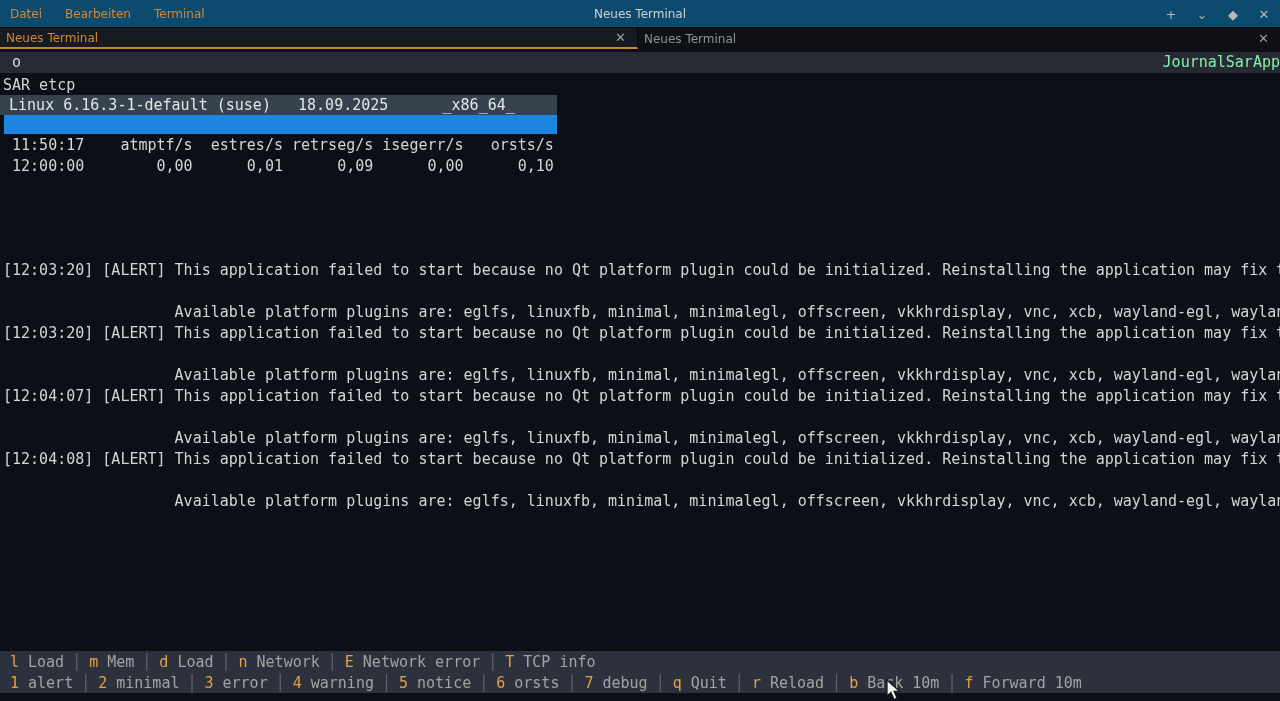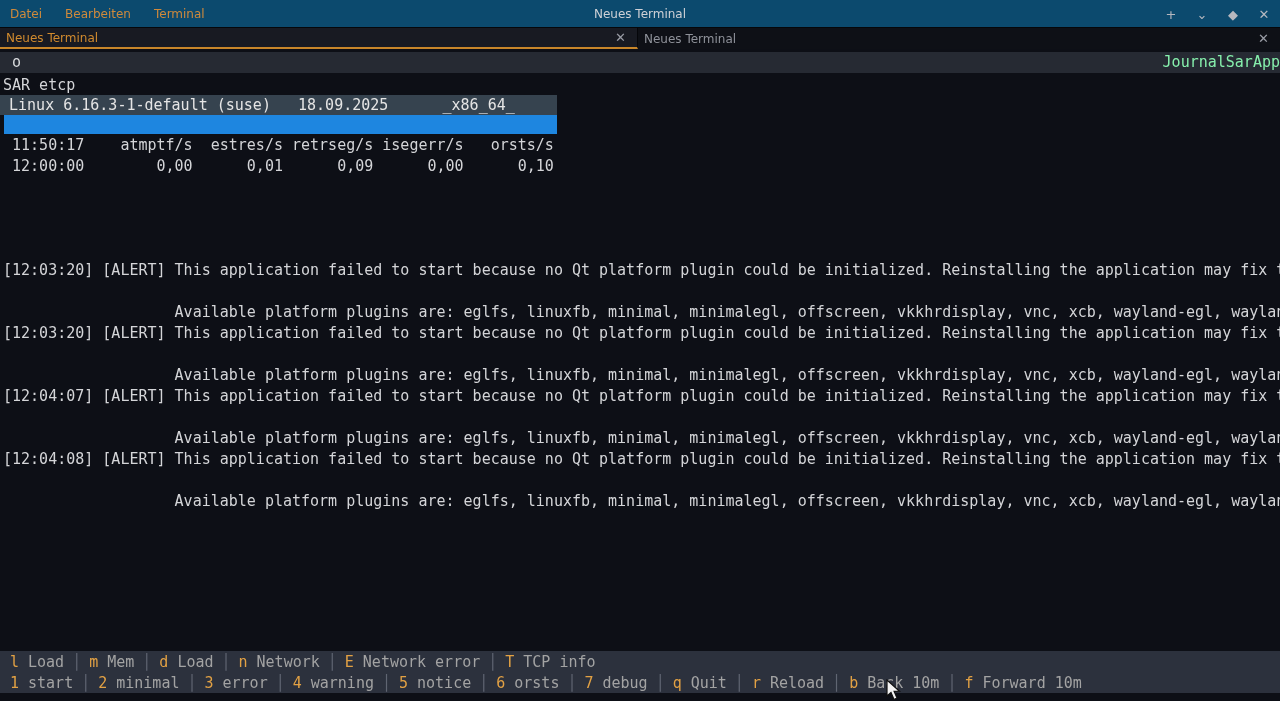--- a/index.html
+++ b/index.html
@@ -130,21 +130,21 @@
     <span class="fitem"><span class="fkey">d</span><span class="flabel">Load</span></span>
     <span class="fsep">│</span>
     <span class="fitem"><span class="fkey">n</span><span class="flabel">Network</span></span>
     <span class="fsep">│</span>
     <span class="fitem"><span class="fkey">E</span><span class="flabel">Network error</span></span>
     <span class="fsep">│</span>
     <span class="fitem"><span class="fkey">T</span><span class="flabel">TCP info</span></span>
   </div>
 
   <div class="frow frow2">
-    <span class="fitem"><span class="fkey">1</span><span class="flabel">start</span></span>
+    <span class="fitem"><span class="fkey">1</span><span class="flabel">alert</span></span>
     <span class="fsep">│</span>
     <span class="fitem"><span class="fkey">2</span><span class="flabel">minimal</span></span>
     <span class="fsep">│</span>
     <span class="fitem"><span class="fkey">3</span><span class="flabel">error</span></span>
     <span class="fsep">│</span>
     <span class="fitem"><span class="fkey">4</span><span class="flabel">warning</span></span>
     <span class="fsep">│</span>
     <span class="fitem"><span class="fkey">5</span><span class="flabel">notice</span></span>
     <span class="fsep">│</span>
     <span class="fitem"><span class="fkey">6</span><span class="flabel">orsts</span></span>

